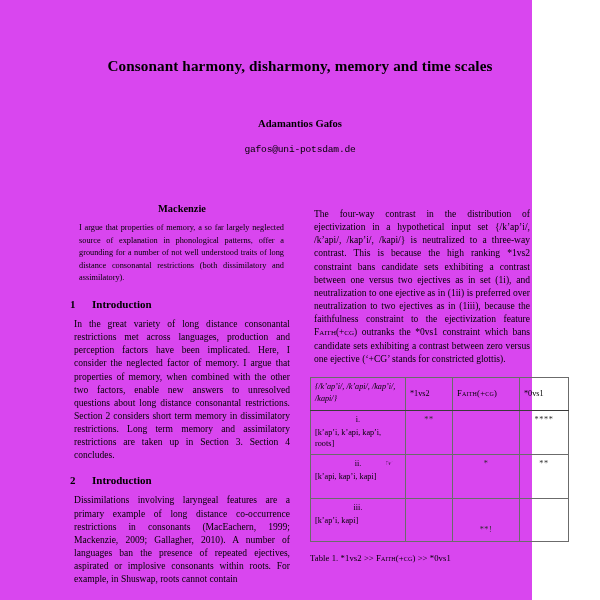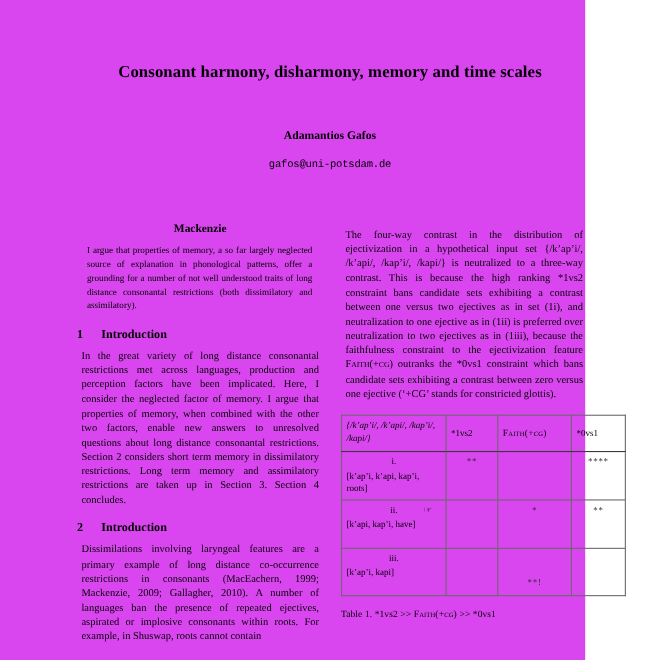--- a/index.html
+++ b/index.html
@@ -244,21 +244,21 @@
             <span class="cand-forms">[k’ap’i, k’api, kap’i, roots]</span>
           </td>
           <td class="c-1vs2 marks">**</td>
           <td class="c-faith marks"></td>
           <td class="c-0vs1 marks">****</td>
         </tr>
 
         <tr class="r2">
           <td class="c-input">
             <span class="cand-label"><span>ii.</span><span class="hand">☞</span></span>
-            <span class="cand-forms">[k’api, kap’i, have]</span>
+            <span class="cand-forms">[k’api, kap’i, kapi]</span>
           </td>
           <td class="c-1vs2 marks"></td>
           <td class="c-faith marks">*</td>
           <td class="c-0vs1 marks">**</td>
         </tr>
 
         <tr class="r3">
           <td class="c-input">
             <span class="cand-label"><span>iii.</span><span class="hand"></span></span>
             <span class="cand-forms">[k’ap’i, kapi]</span>

